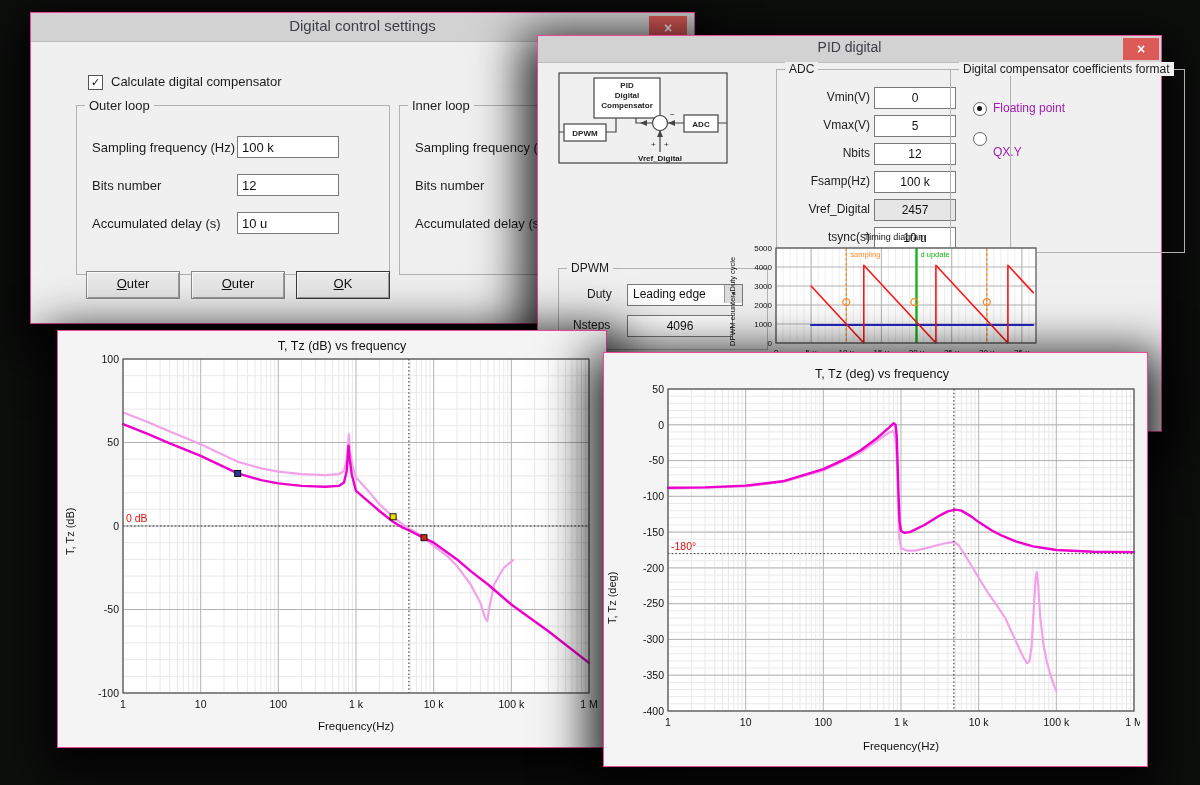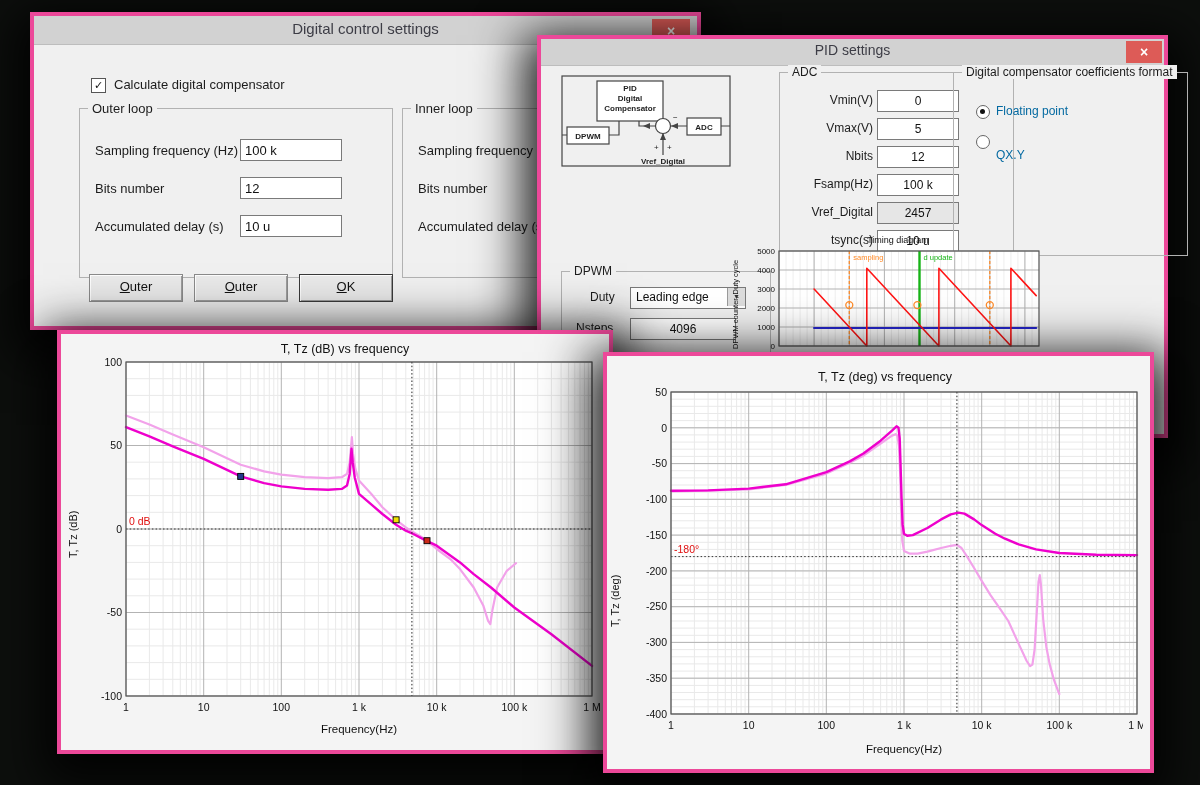--- a/index.html
+++ b/index.html
@@ -1,18 +1,18 @@
 <!DOCTYPE html>
 <html><head>
 <meta charset="utf-8">
 <style>
   html,body{margin:0;padding:0;background:#0d0f0d;}
   .stage{position:relative;width:1200px;height:785px;overflow:hidden;background:#0d0f0d;
          font-family:"Liberation Sans","DejaVu Sans",sans-serif;}
-  .win{position:absolute;background:#f0f0f0;border:4px solid #ec4899;
+  .win{position:absolute;background:#f0f0f0;border:1px solid #ec4899;
        box-shadow:0 14px 45px 14px rgba(0,0,0,0.88);}
   .titlebar{position:absolute;left:0;top:0;right:0;height:28px;background:#d2d2d2;
             border-bottom:1px solid #bdbdbd;cursor:default;}
   .title{position:absolute;left:0;right:0;top:4px;text-align:center;font-size:15px;color:#3d3d46;}
   .closebtn{position:absolute;background:#dd5b57;color:#fff;text-align:center;
             font-size:14px;font-weight:bold;line-height:21px;cursor:pointer;}
   .grp{position:absolute;border:1px solid #b2b2b2;}
   .grp .legend{position:absolute;top:-8px;left:8px;background:#f0f0f0;padding:0 4px;
                font-size:13px;color:#1c1c1c;white-space:nowrap;}
   .lbl{position:absolute;font-size:13px;color:#1c1c1c;white-space:nowrap;}
@@ -24,21 +24,21 @@
       font-size:11px;line-height:12px;text-align:center;color:#111;cursor:pointer;}
   .btn{position:absolute;width:92px;height:26px;background:#e9e9e9;border:1px solid #8a8a8a;
        box-shadow:inset 1px 1px 0 #fdfdfd, inset -1px -1px 0 #9c9c9c;text-align:center;cursor:pointer;}
   .btn .btxt{display:block;font-size:13px;color:#111;line-height:24px;}
   .btn .btxt::first-letter{text-decoration:underline;}
   .btn.def{border:1px solid #3a3a3a;}
   .radio{position:absolute;width:12px;height:12px;border:1px solid #666;border-radius:50%;
          background:#fff;cursor:pointer;}
   .radio.sel::after{content:"";position:absolute;left:3px;top:3px;width:5px;height:5px;
          border-radius:50%;background:#111;}
-  .rlbl{position:absolute;font-size:12px;color:#0369a1;white-space:nowrap;}
+  .rlbl{position:absolute;font-size:12px;color:#a21caf;white-space:nowrap;}
   .dd{position:absolute;height:20px;background:#fff;border:1px solid #7a7a7a;cursor:pointer;}
   .ddt{position:absolute;left:5px;top:2px;font-size:12px;color:#111;}
   .dda{position:absolute;right:0;top:0;width:17px;height:18px;background:#dcdcdc;
        border-left:1px solid #9a9a9a;text-align:center;font-size:7px;line-height:18px;color:#333;}
   .chartwin{background:#f4f4f4;}
   .ctitle{position:absolute;text-align:center;font-size:12.5px;color:#111;}
   .cylab{position:absolute;writing-mode:vertical-rl;transform:rotate(180deg);
          text-align:center;font-size:11px;color:#111;}
   .small{font-size:9px;}
   svg{position:absolute;}
@@ -80,21 +80,21 @@
     <div class="btn" style="left:160px;top:258px;">
         <span class="btxt">Outer</span>
       </div>
     <div class="btn def" style="left:265px;top:258px;">
         <span class="btxt">OK</span>
       </div>
   </div>
 
   <div class="win" style="left:537px;top:35px;width:623px;height:395px;z-index:2;">
     <div class="titlebar" style="height:26px;">
-      <div class="title" style="top:3px;font-size:14px;">PID settings</div>
+      <div class="title" style="top:3px;font-size:14px;">PID digital</div>
     </div>
     <div class="closebtn" style="right:2px;top:2px;width:36px;height:22px;line-height:22px;"><span>×</span></div>
 
     <svg style="left:20px;top:36px;" width="170" height="92" viewBox="0 0 170 92">
       <rect x="1" y="1" width="168" height="90" fill="#f0f0f0" stroke="#444" stroke-width="1.2"></rect>
       <path d="M1,60 H6 M48,60 H58 V46 M78,46 V51 H94.5 M126,51 H110 M160,51 H169 M102,80 V59" stroke="#444" stroke-width="1.2" fill="none"></path>
       <rect x="36" y="6" width="66" height="40" fill="#fff" stroke="#444" stroke-width="1.2"></rect>
       <text x="69" y="16" text-anchor="middle" font-size="8" font-weight="bold" fill="#222">PID</text>
       <text x="69" y="26" text-anchor="middle" font-size="8" font-weight="bold" fill="#222">Digital</text>
       <text x="69" y="36" text-anchor="middle" font-size="8" font-weight="bold" fill="#222">Compensator</text>

